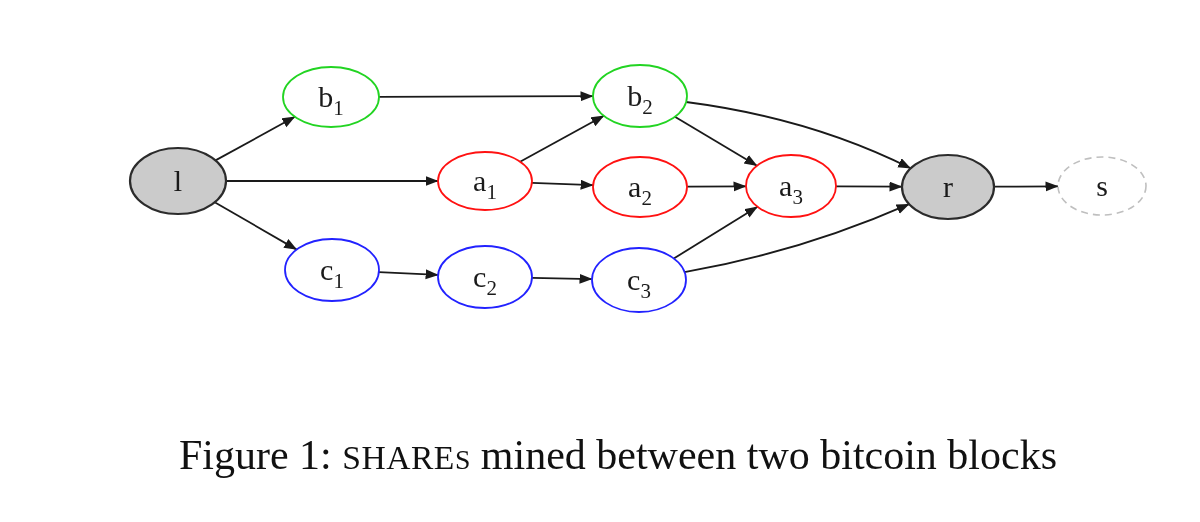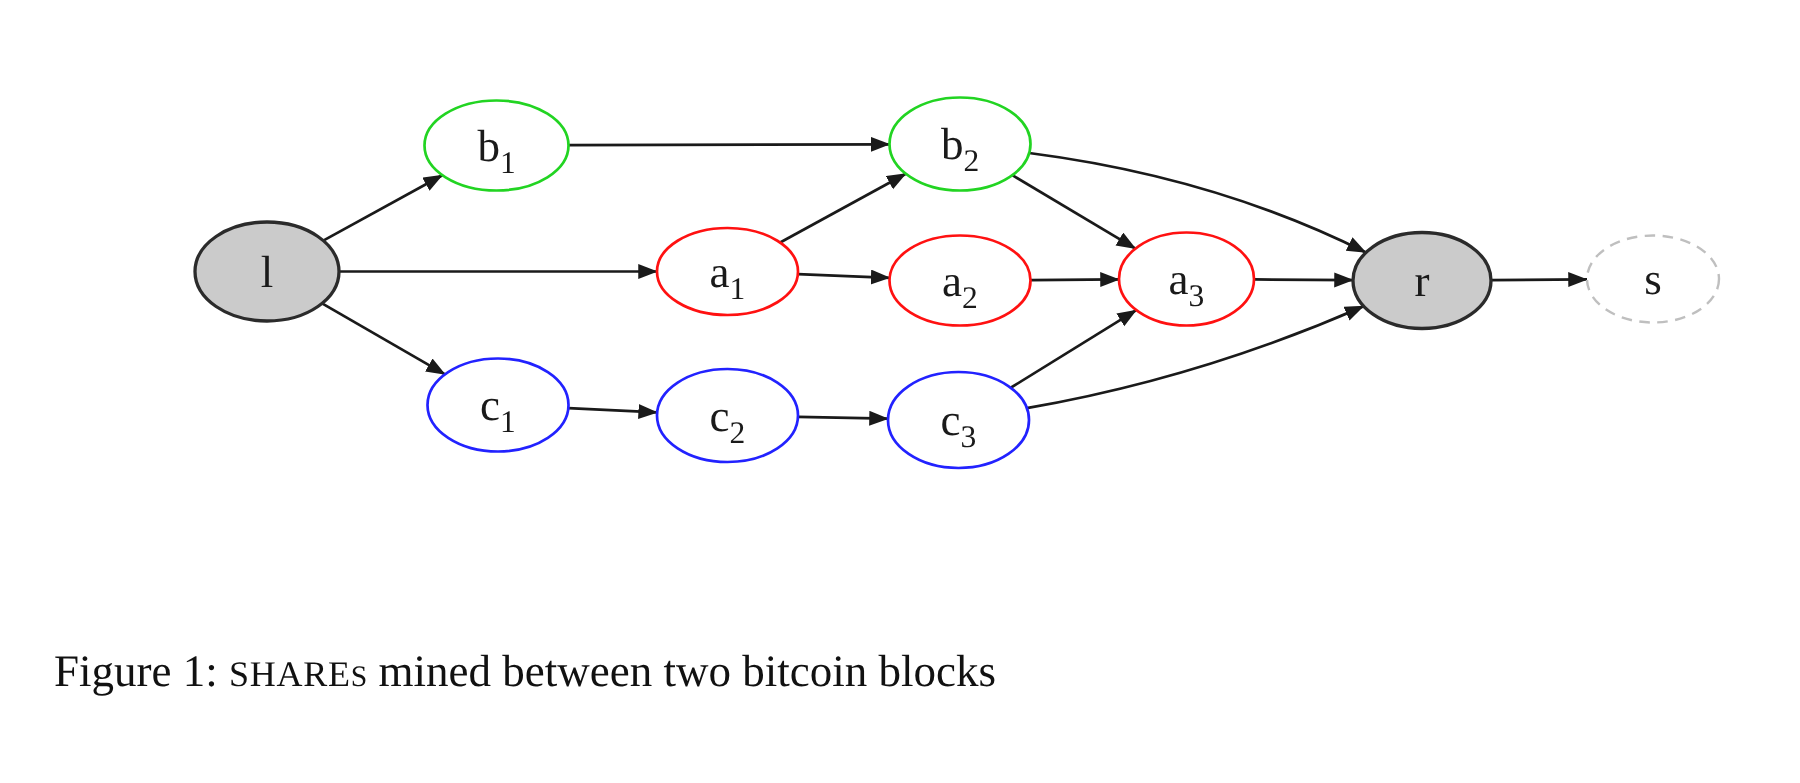--- a/index.html
+++ b/index.html
@@ -5,21 +5,21 @@
   html, body { margin: 0; padding: 0; background: #ffffff; }
   body {
     width: 1200px; height: 522px; overflow: hidden;
     font-family: "Liberation Serif", "DejaVu Serif", serif;
   }
   .page { position: relative; width: 1200px; height: 522px; background: #ffffff; }
   .diagram-svg { position: absolute; top: 0; left: 0; }
   .caption {
     position: absolute; top: 431px; left: 0; width: 1200px;
     padding-left: 36px; box-sizing: border-box;
-    font-size: 30px; color: #111111;
+    text-align: center; font-size: 42px; color: #111111;
     white-space: nowrap;
   }
   .sc   { font-size: 0.80em; letter-spacing: 0.5px; }
   .sc-s { font-size: 0.66em; text-transform: uppercase; }
 </style>
 </head>
 <body>
 
 <div class="page">
 

